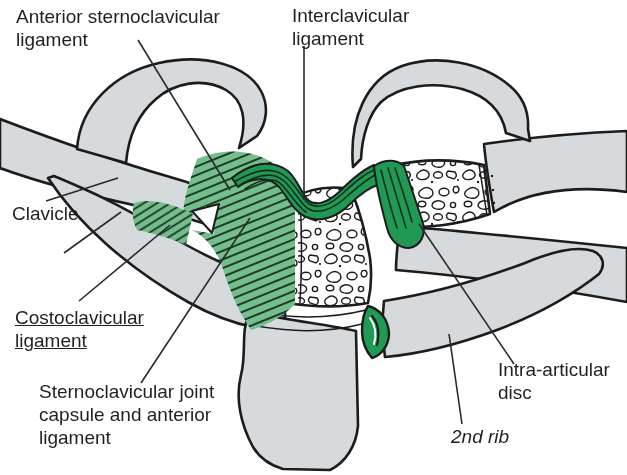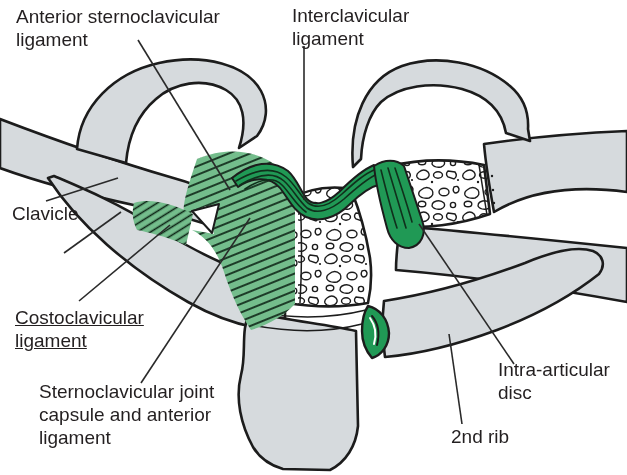--- a/index.html
+++ b/index.html
@@ -127,15 +127,15 @@
   <div class="label" style="left:292px;top:4px;">Interclavicular
 ligament</div>
   <div class="label" style="left:12px;top:202px;">Clavicle</div>
   <div class="label" style="left:15px;top:306px;text-decoration:underline;">Costoclavicular
 ligament</div>
   <div class="label" style="left:39px;top:380px;">Sternoclavicular joint
 capsule and anterior
 ligament</div>
   <div class="label" style="left:498px;top:358px;">Intra-articular
 disc</div>
-  <div class="label" style="left:451px;top:425px;">2nd rib</div>
+  <div class="label" style="left:451px;top:425px;font-style:italic;">2nd rib</div>
 
 </div>
 
 </body></html>

